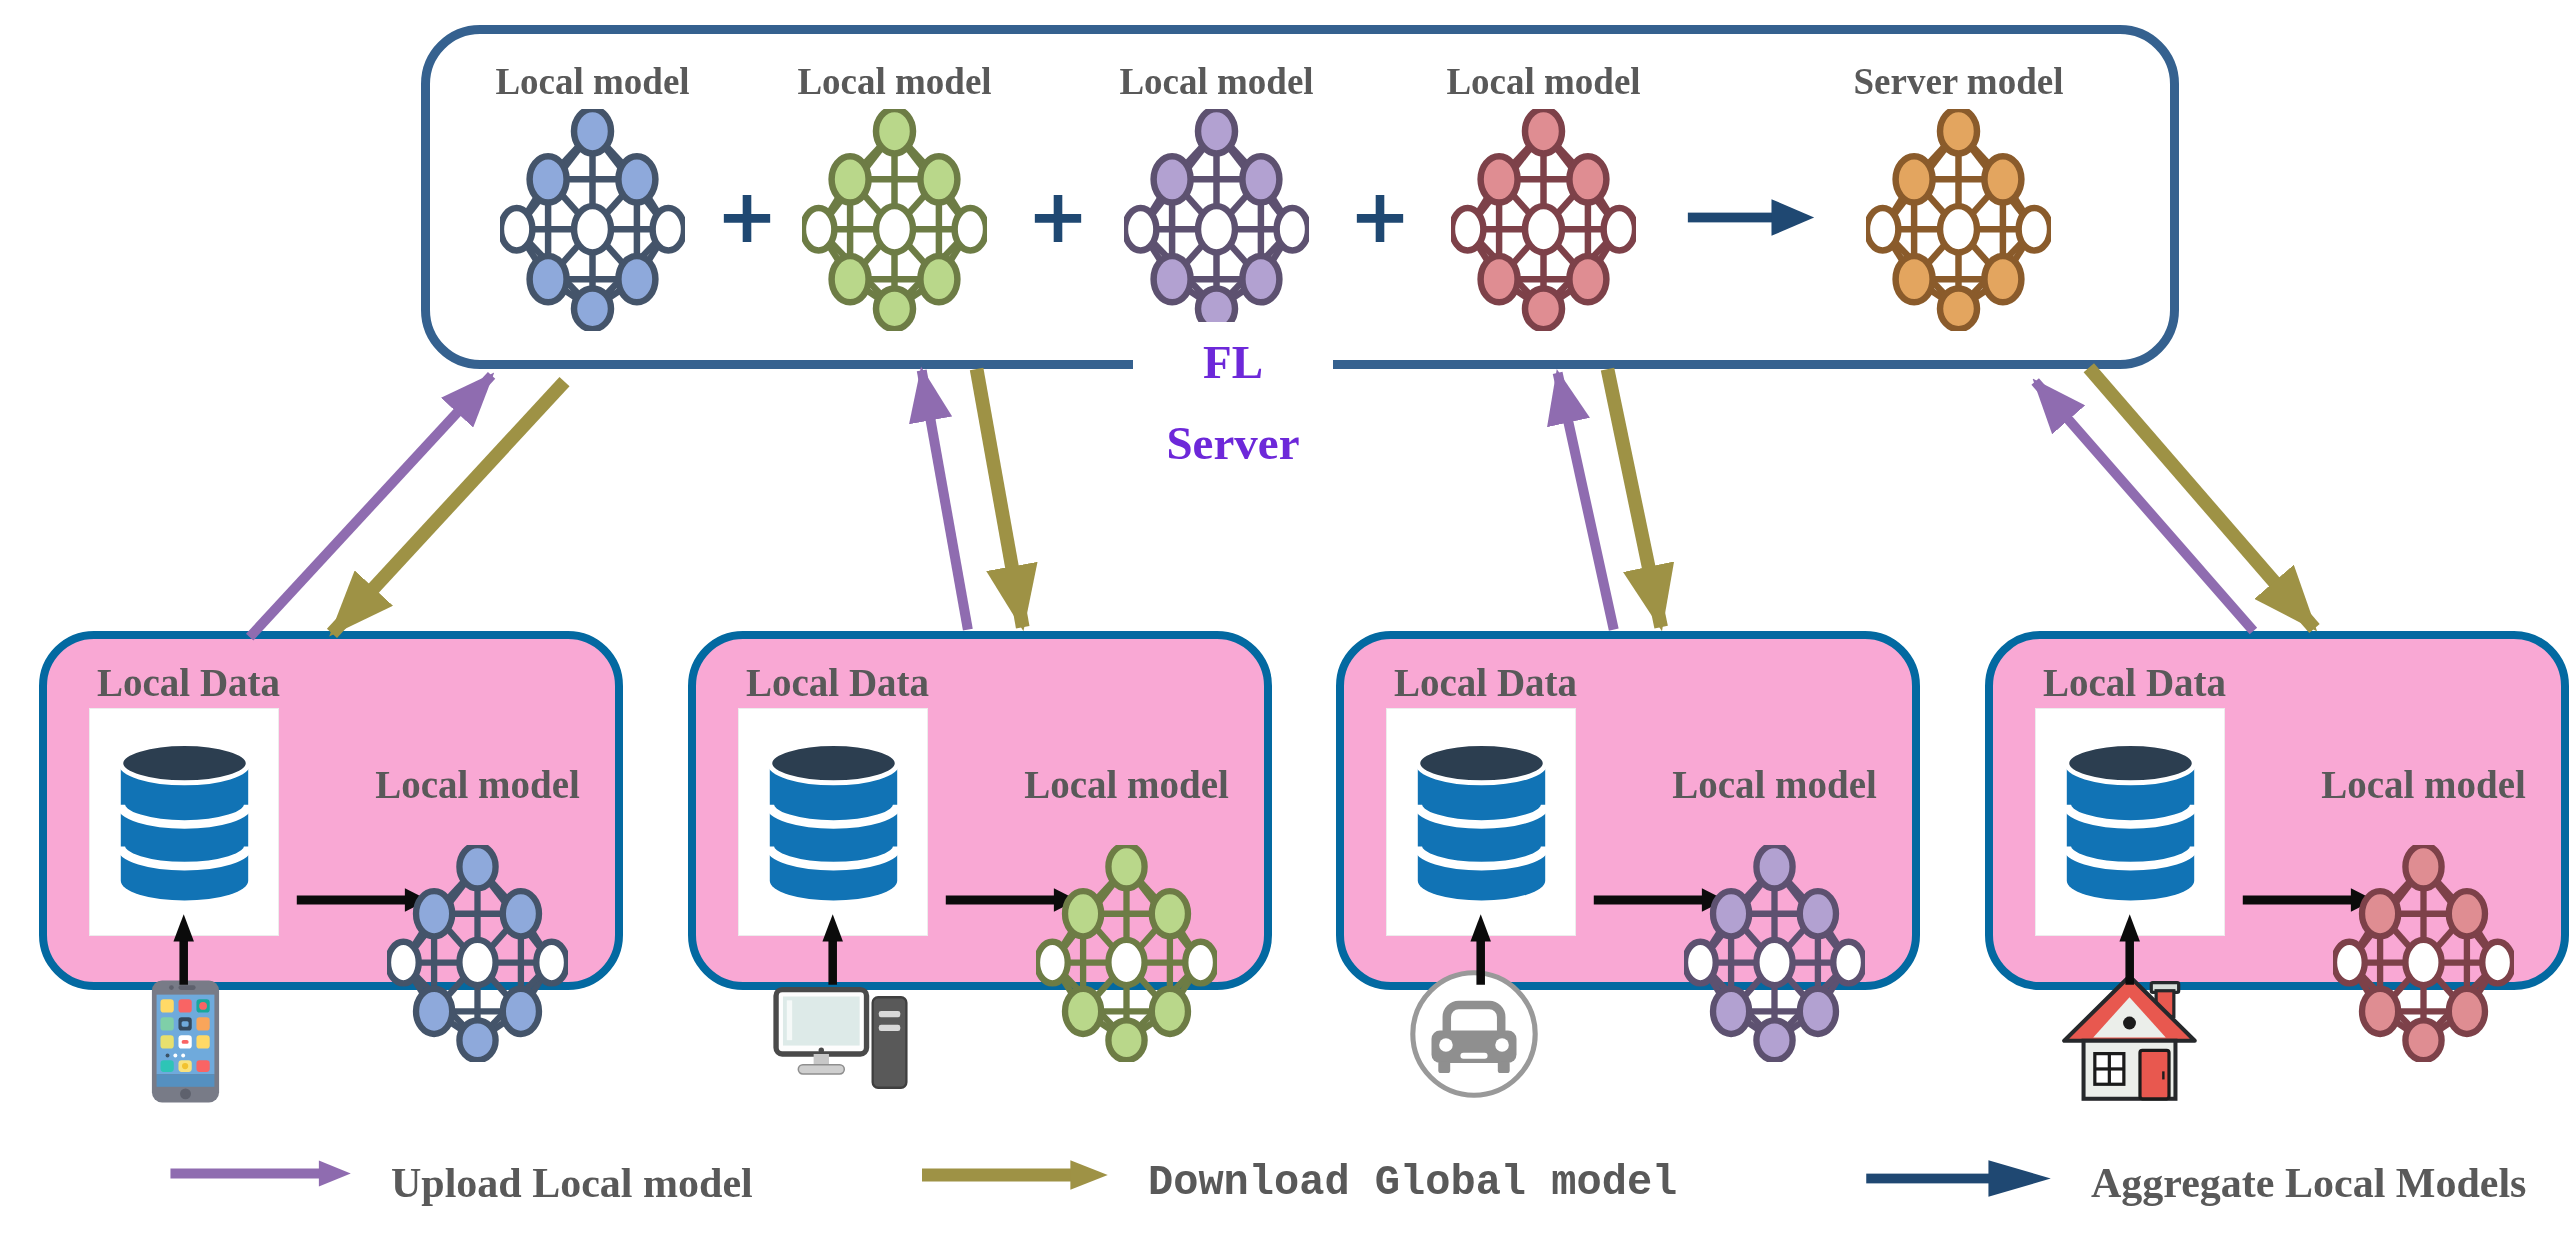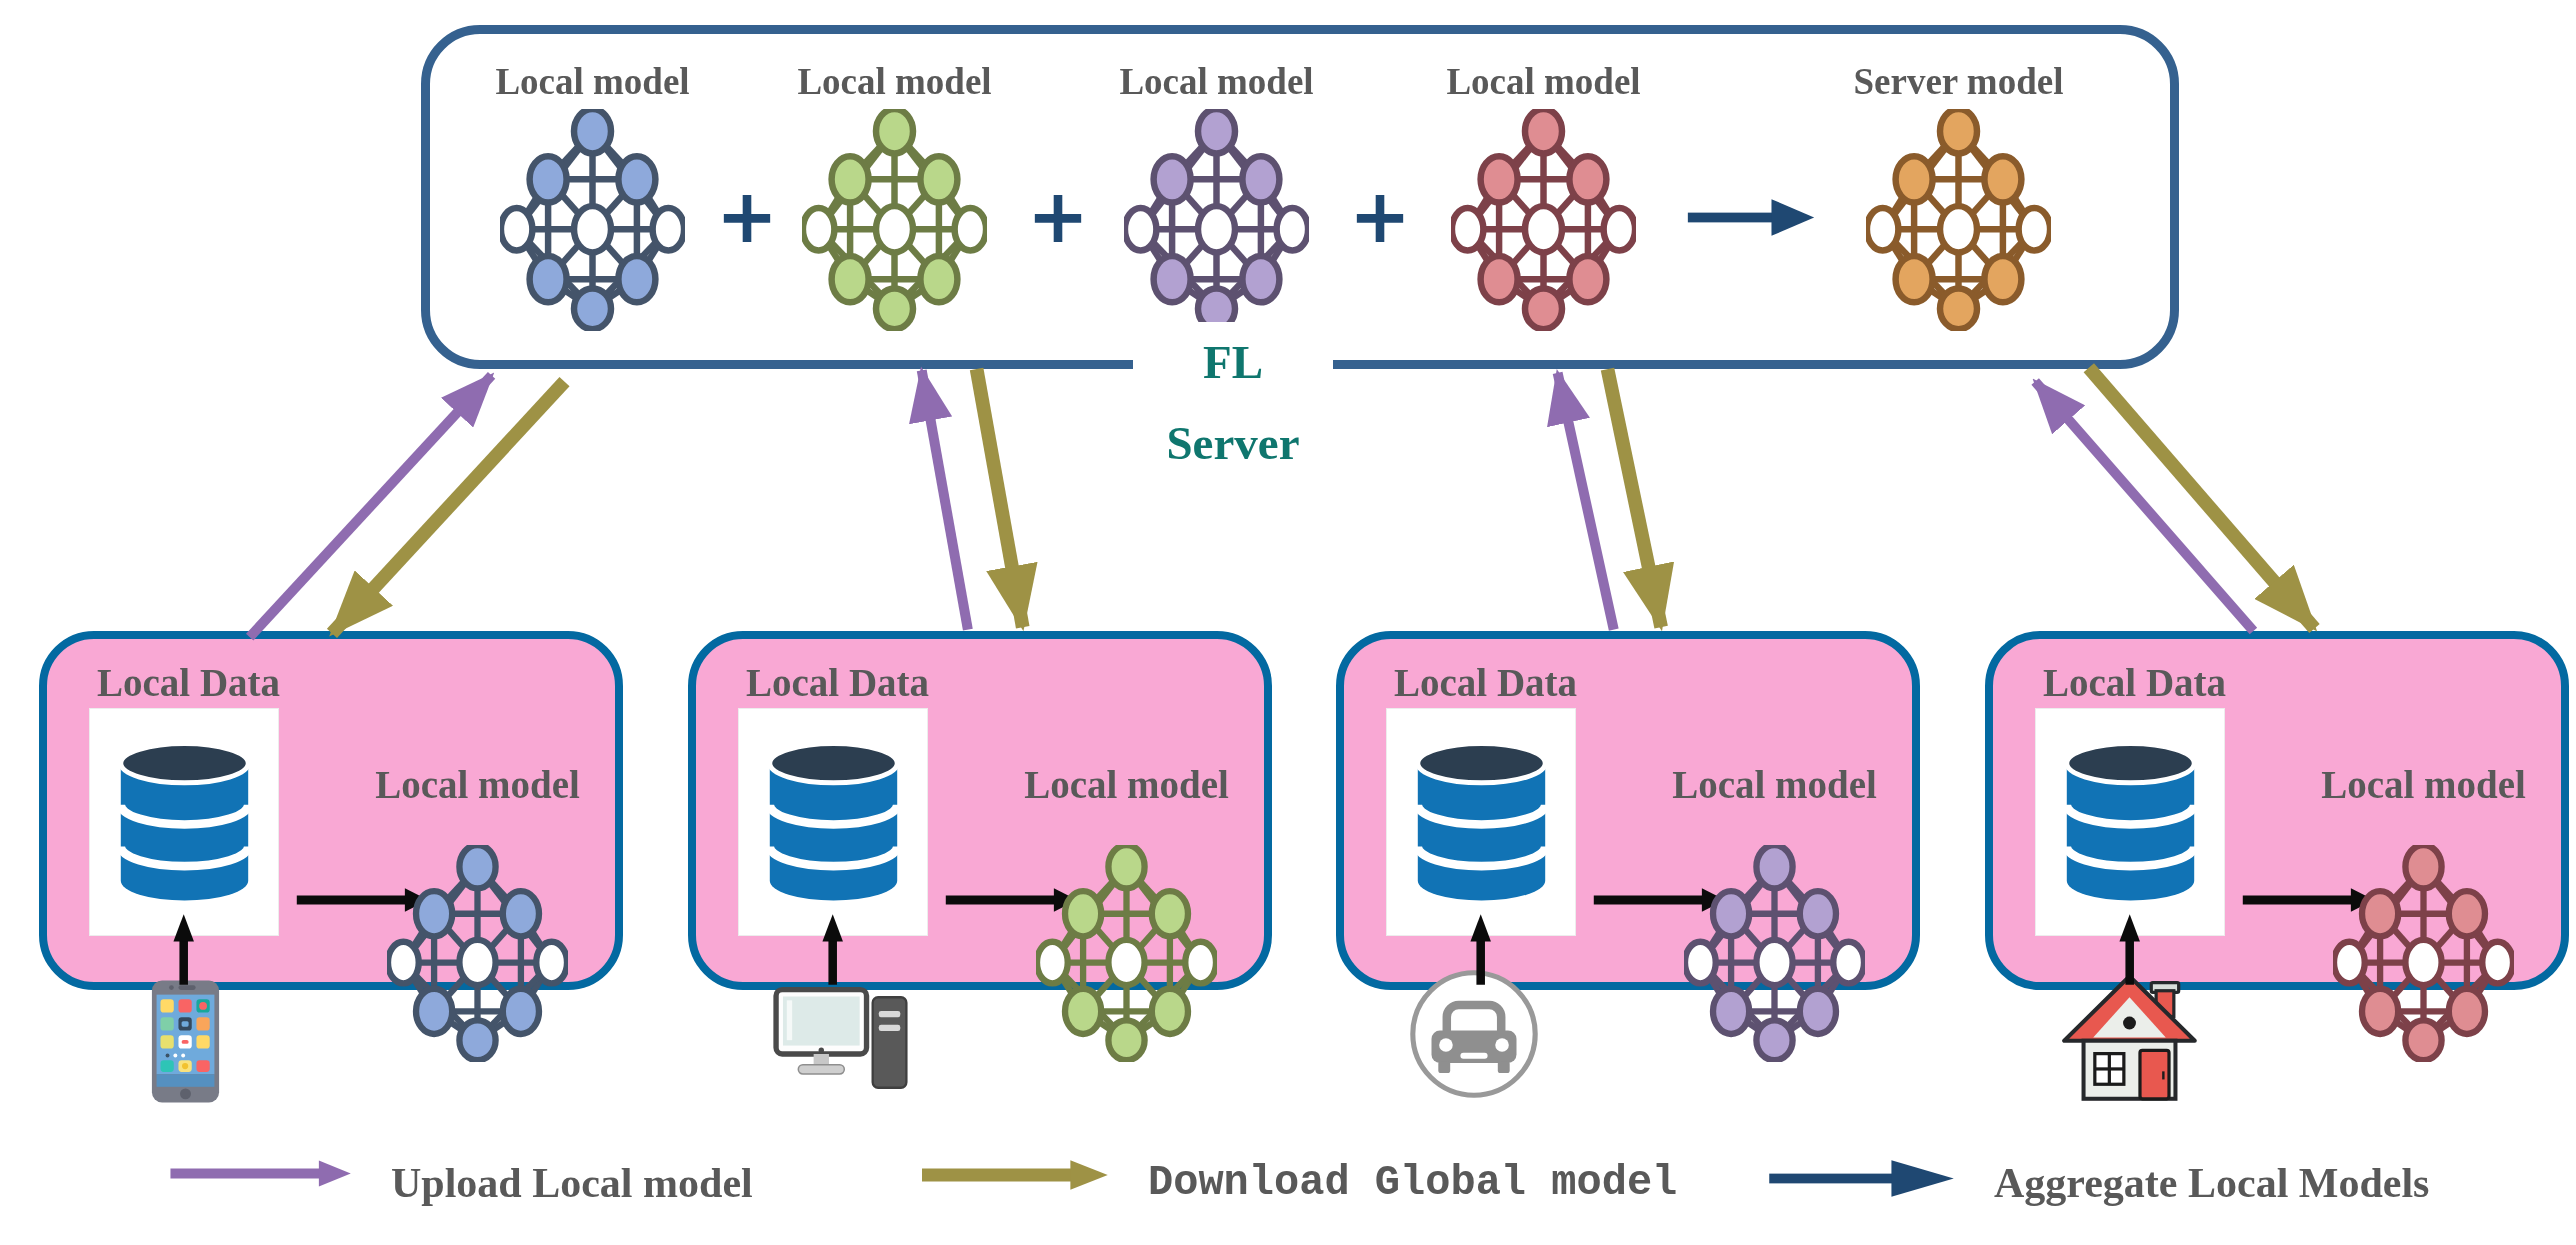--- a/index.html
+++ b/index.html
@@ -17,21 +17,21 @@
   .model-label { font-size:37px; font-weight:bold; color:#595959; white-space:nowrap; }
   .net { width:187px; height:222px; margin-top:6.2px; }
   .op {
     position:absolute; top:142px; width:100px; height:81px; line-height:81px;
     text-align:center; font-family:"DejaVu Sans","Liberation Sans",sans-serif;
     font-weight:bold; font-size:74px; color:#1F4872;
   }
   .agg-arrow { position:absolute; left:1257px; top:164px; width:128px; height:39px; color:#1F4872; }
   .server-label {
     position:absolute; left:703px; top:288px; width:200px; height:81px; line-height:81px;
-    background:#fff; text-align:center; font-size:47px; font-weight:bold; color:#0f766e; z-index:3;
+    background:#fff; text-align:center; font-size:47px; font-weight:bold; color:#6d28d9; z-index:3;
   }
 
   
   .client-box {
     position:absolute; top:631px; width:584px; height:359px;
     border:8px solid #0369a1; border-radius:55px; background:#f9a8d4; box-sizing:border-box; z-index:1;
   }
   .data-label { position:absolute; left:50px; top:21px; font-size:39px; font-weight:bold; color:#595959; white-space:nowrap; }
   .db-panel {
     position:absolute; left:42px; top:69px; width:188px; height:226px; background:#fff;
@@ -55,21 +55,21 @@
   .net-red    { --nf:#DF8D92; --ns:#7D4149; }
   .net-orange { --nf:#E3A55F; --ns:#8A5B2B; }
 
   
   .overlay { position:absolute; left:0; top:0; width:2576px; height:1245px; z-index:4; pointer-events:none; }
 
   
   .legend-item { position:absolute; top:1159px; height:62px; display:flex; align-items:flex-start; gap:39px; }
   .legend-item.l1 { left:168px; }
   .legend-item.l2 { left:922px;font-family:Liberation Mono, monospace; }
-  .legend-item.l3 { left:1768px; }
+  .legend-item.l3 { left:1865px; }
   .legend-label { font-size:42px; font-weight:bold; color:#595959; white-space:nowrap; }
   .la-purple { width:184px; height:29px; color:#8F6CB0; }
   .la-olive  { width:187px; height:32px; color:#9E9245; }
   .la-navy   { width:187px; height:39px; color:#1F4872; }
 
   .defs-holder { position:absolute; width:0; height:0; overflow:hidden; }
 </style>
 </head>
 <body>
 

